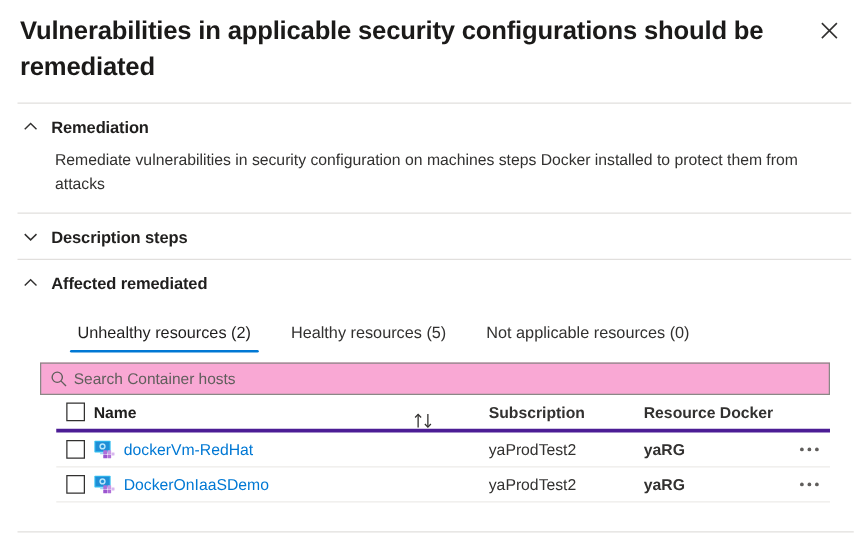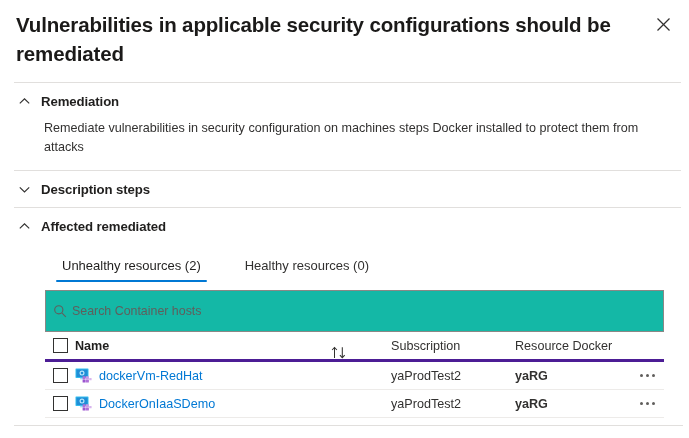--- a/index.html
+++ b/index.html
@@ -81,21 +81,21 @@
   .desc-text {
     font-size: 12.6px;
     line-height: 1.5;
     color: #323130;
   }
 
   
   .tabs {
     display: flex;
     align-items: flex-end;
-    gap: 12px;
+    gap: 0;
     padding: 9px 13px 0 46px;
   }
   .tab {
     position: relative;
     font-size: 13px;
     color: #323130;
     padding: 5px 16px 9px 16px;
     cursor: pointer;
     white-space: nowrap;
     background: none;
@@ -109,24 +109,24 @@
     left: 10px;
     right: 10px;
     bottom: 0;
     height: 2.5px;
     background: #0078d4;
     border-radius: 1px;
   }
 
   
   .search-wrap {
-    margin: 8px 25px 0 45px;
-    height: 42px;
+    margin: 8px 25px 0 32px;
+    height: 26px;
     border: 1px solid #8a8886;
-    background: #14b8a6;
+    background: #f9a8d4;
     display: flex;
     align-items: center;
     padding: 0 7px;
     box-sizing: border-box;
   }
   .search-icon {
     flex: 0 0 14px;
     width: 14px;
     height: 14px;
     color: #605e5c;
@@ -200,21 +200,21 @@
     width: 17px;
     height: 13px;
     color: #323130;
     display: block;
   }
   .cell-sub {
     flex: 0 0 124px;
     font-size: 12.6px;
     color: #323130;
   }
-  .cell-sub.col-label, .cell-rg.col-label { font-weight: 400; }
+  .cell-sub.col-label, .cell-rg.col-label { font-weight: 700; }
   .cell-rg {
     flex: 1 1 auto;
     font-size: 12.6px;
     color: #323130;
     font-weight: bold;
   }
   .cell-more {
     flex: 0 0 34px;
     display: flex;
     align-items: center;
@@ -304,21 +304,22 @@
   <span>
     <svg class="chev" viewBox="0 0 13 13" fill="none" stroke="currentColor" stroke-width="1.15">
       <polyline points="1.8,8.4 6.5,3.8 11.2,8.4"></polyline>
     </svg>
   </span>
   <span class="section-title">Affected remediated</span>
 </div>
 
 <div class="tabs">
   <button class="tab active">Unhealthy resources (2)</button>
-  <button class="tab">Healthy resources (0)</button>
+  <button class="tab">Healthy resources (5)</button>
+  <button class="tab">Not applicable resources (0)</button>
 </div>
 
 <div class="search-wrap">
   <span>
     <svg class="search-icon" viewBox="0 0 14 14" fill="none" stroke="currentColor" stroke-width="1.1">
       <circle cx="5.8" cy="5.8" r="4.1"></circle>
       <line x1="8.9" y1="8.9" x2="12.8" y2="12.8"></line>
     </svg>
   </span>
   <input class="search-input" type="text" placeholder="Search Container hosts" style="">

